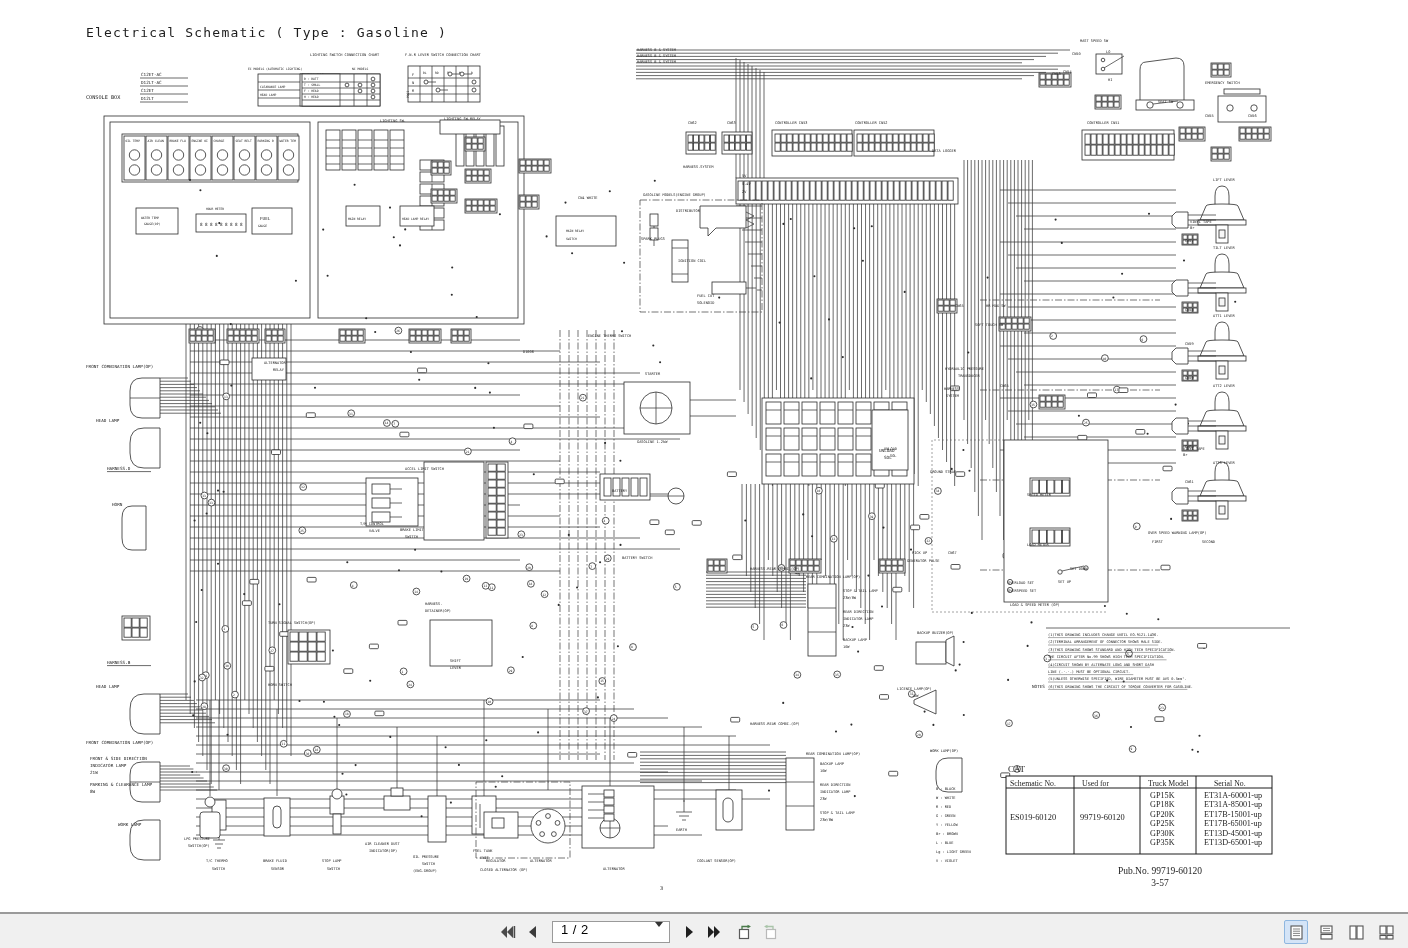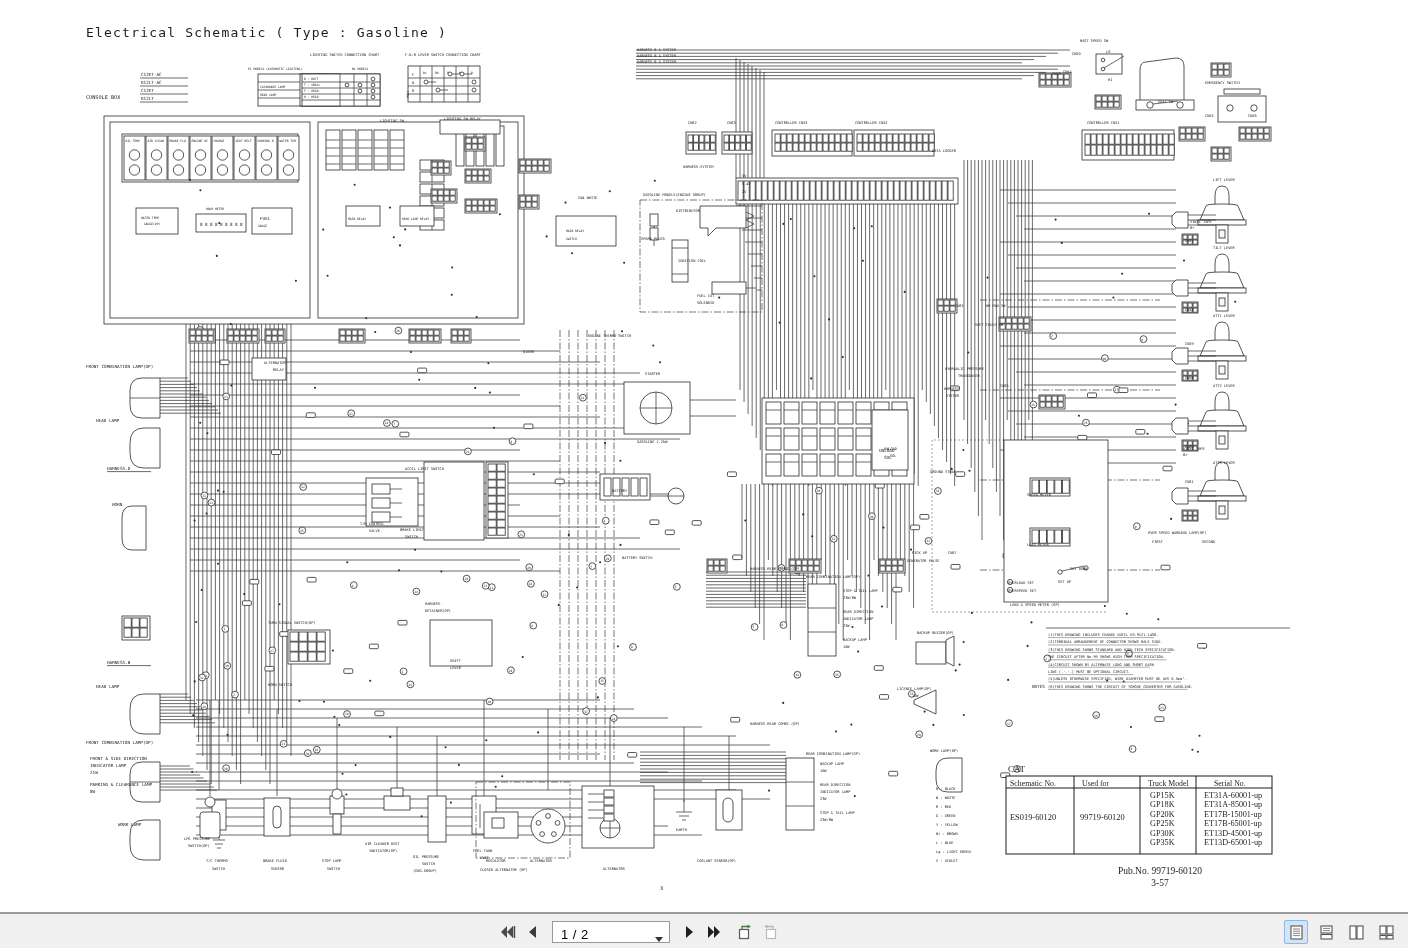--- a/index.html
+++ b/index.html
@@ -35,21 +35,21 @@
     display: flex; align-items: center; gap: 3px;
   }
   .tb-btn {
     width: 22px; height: 24px;
     display: flex; align-items: center; justify-content: center;
     background: transparent; border: none; cursor: pointer;
     padding: 0;
   }
   .tb-btn svg { display:block; }
   .pagebox {
-    display: flex; align-items: flex-end;
+    display: flex; align-items: flex-start;
     width: 118px; height: 22px;
     background: #ffffff;
     border: 1px solid #9a9a9a;
     margin: 0 5px;
     padding: 0 4px 0 8px;
     position: relative;
   }
   .pagebox .pgval {
     font-size: 13px; color: #000; letter-spacing: .5px;
     font-family: "Liberation Sans", sans-serif;

